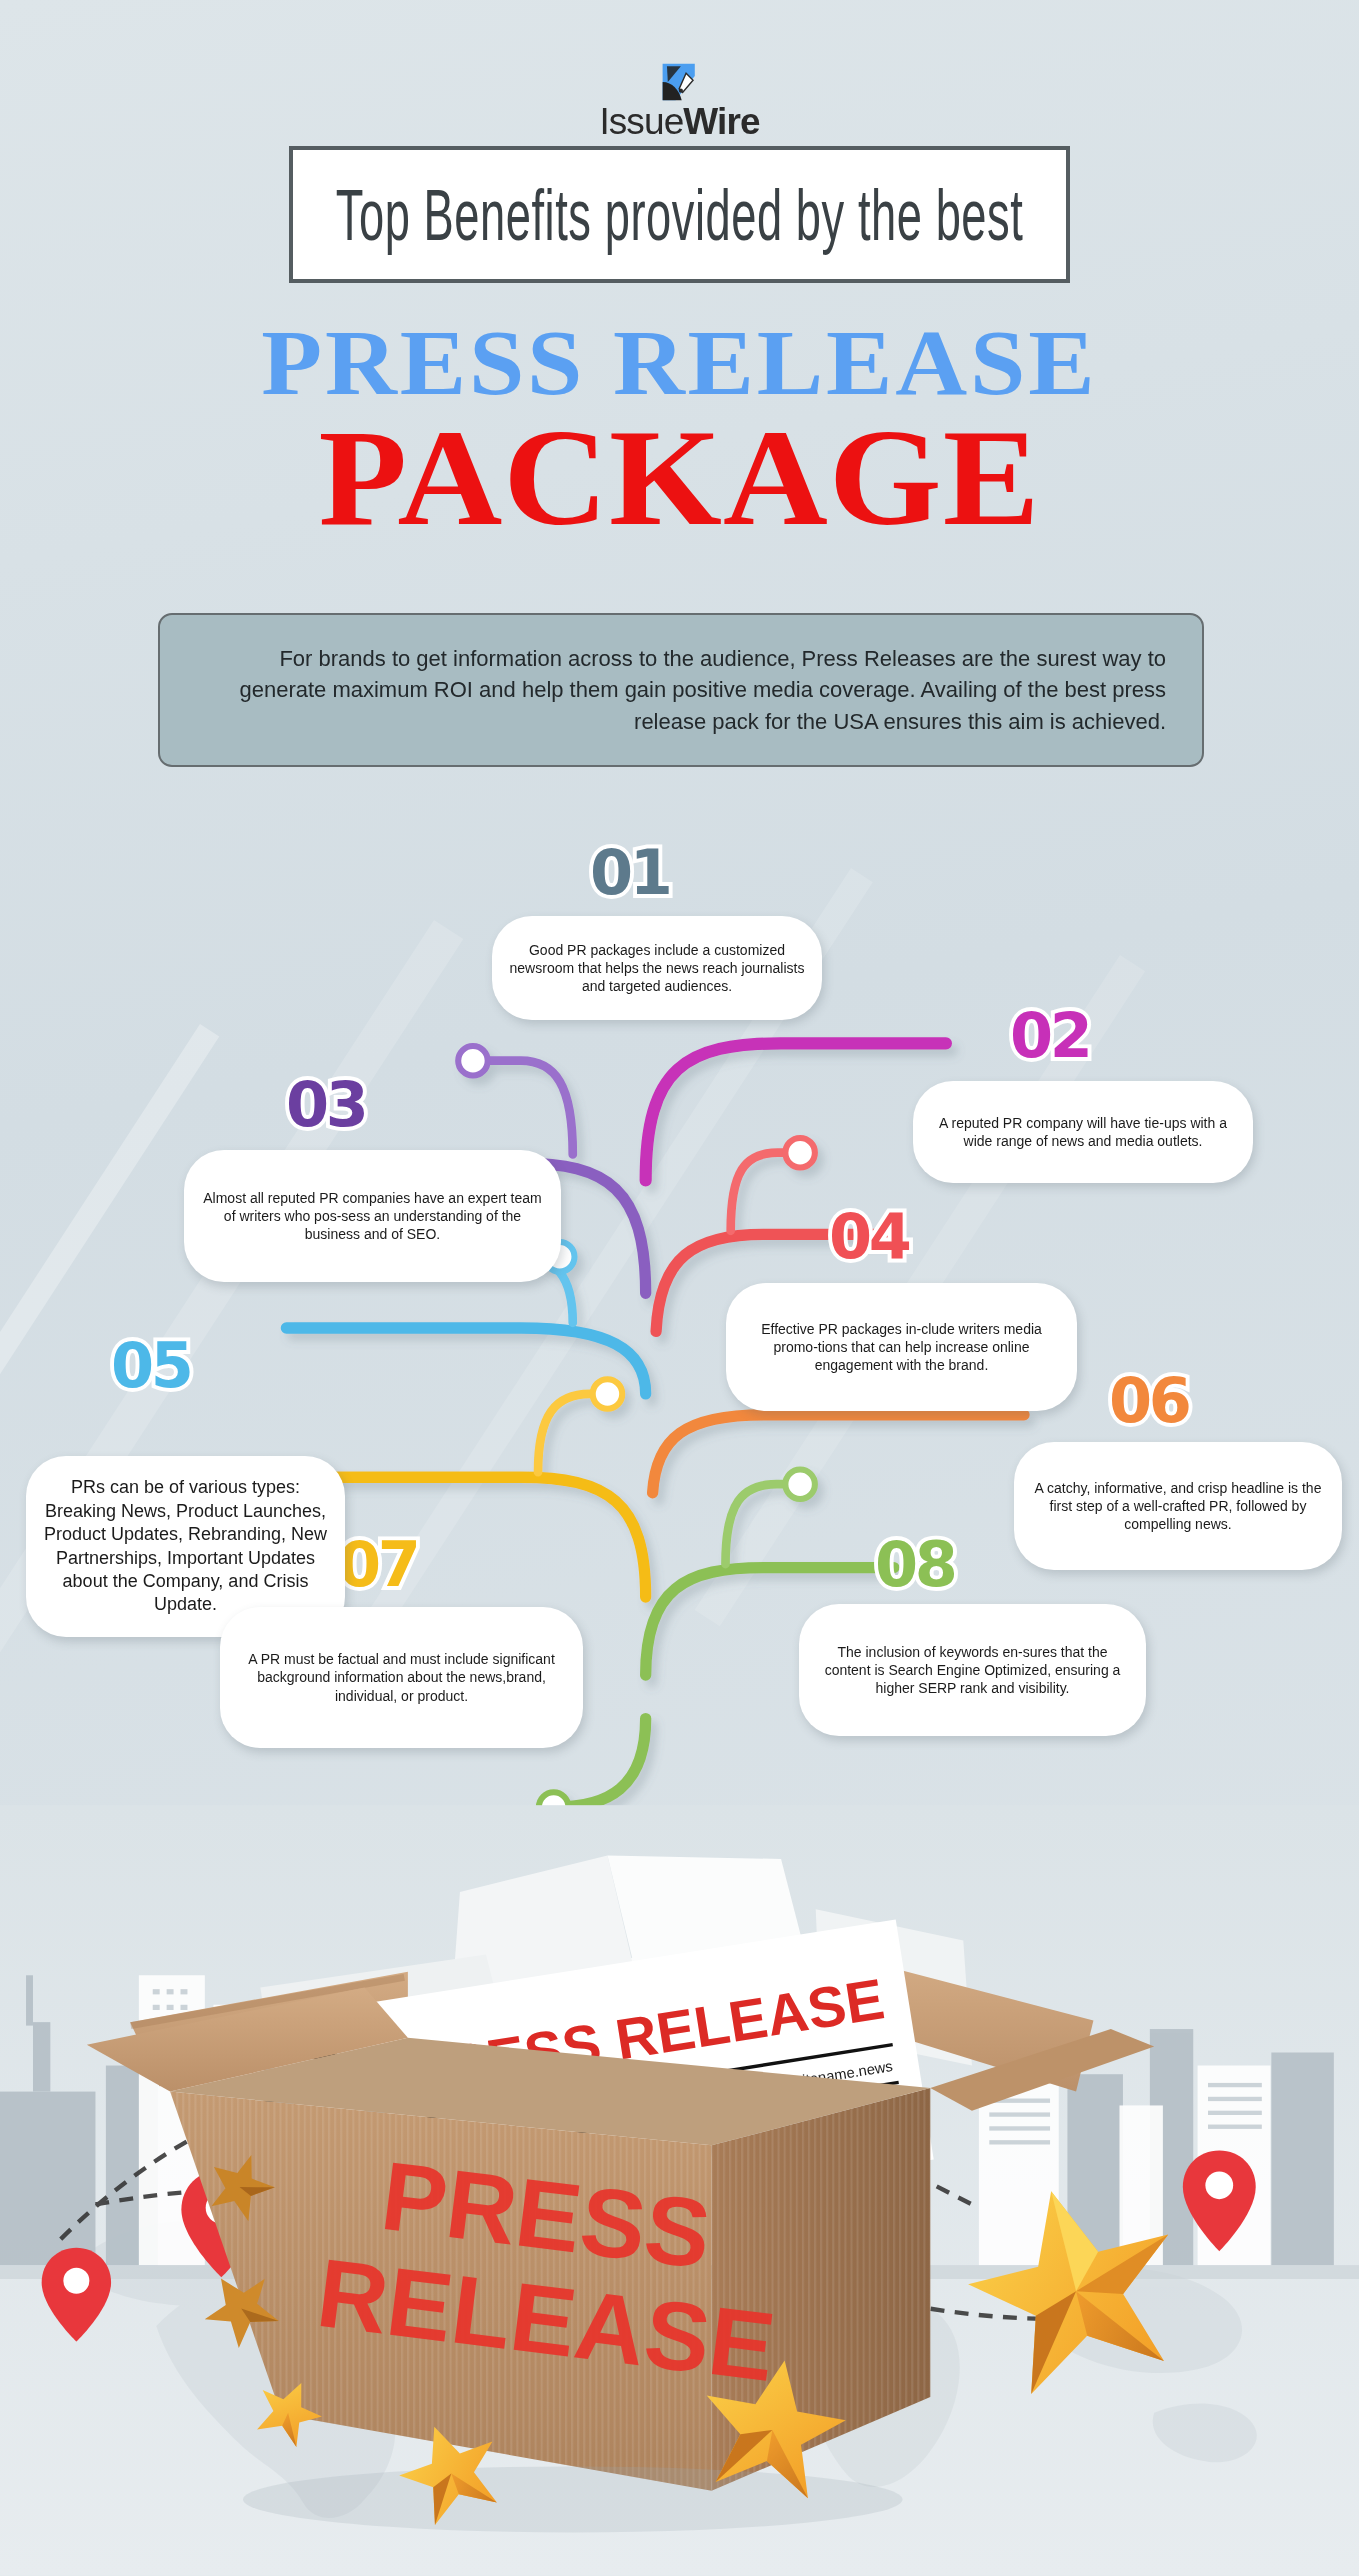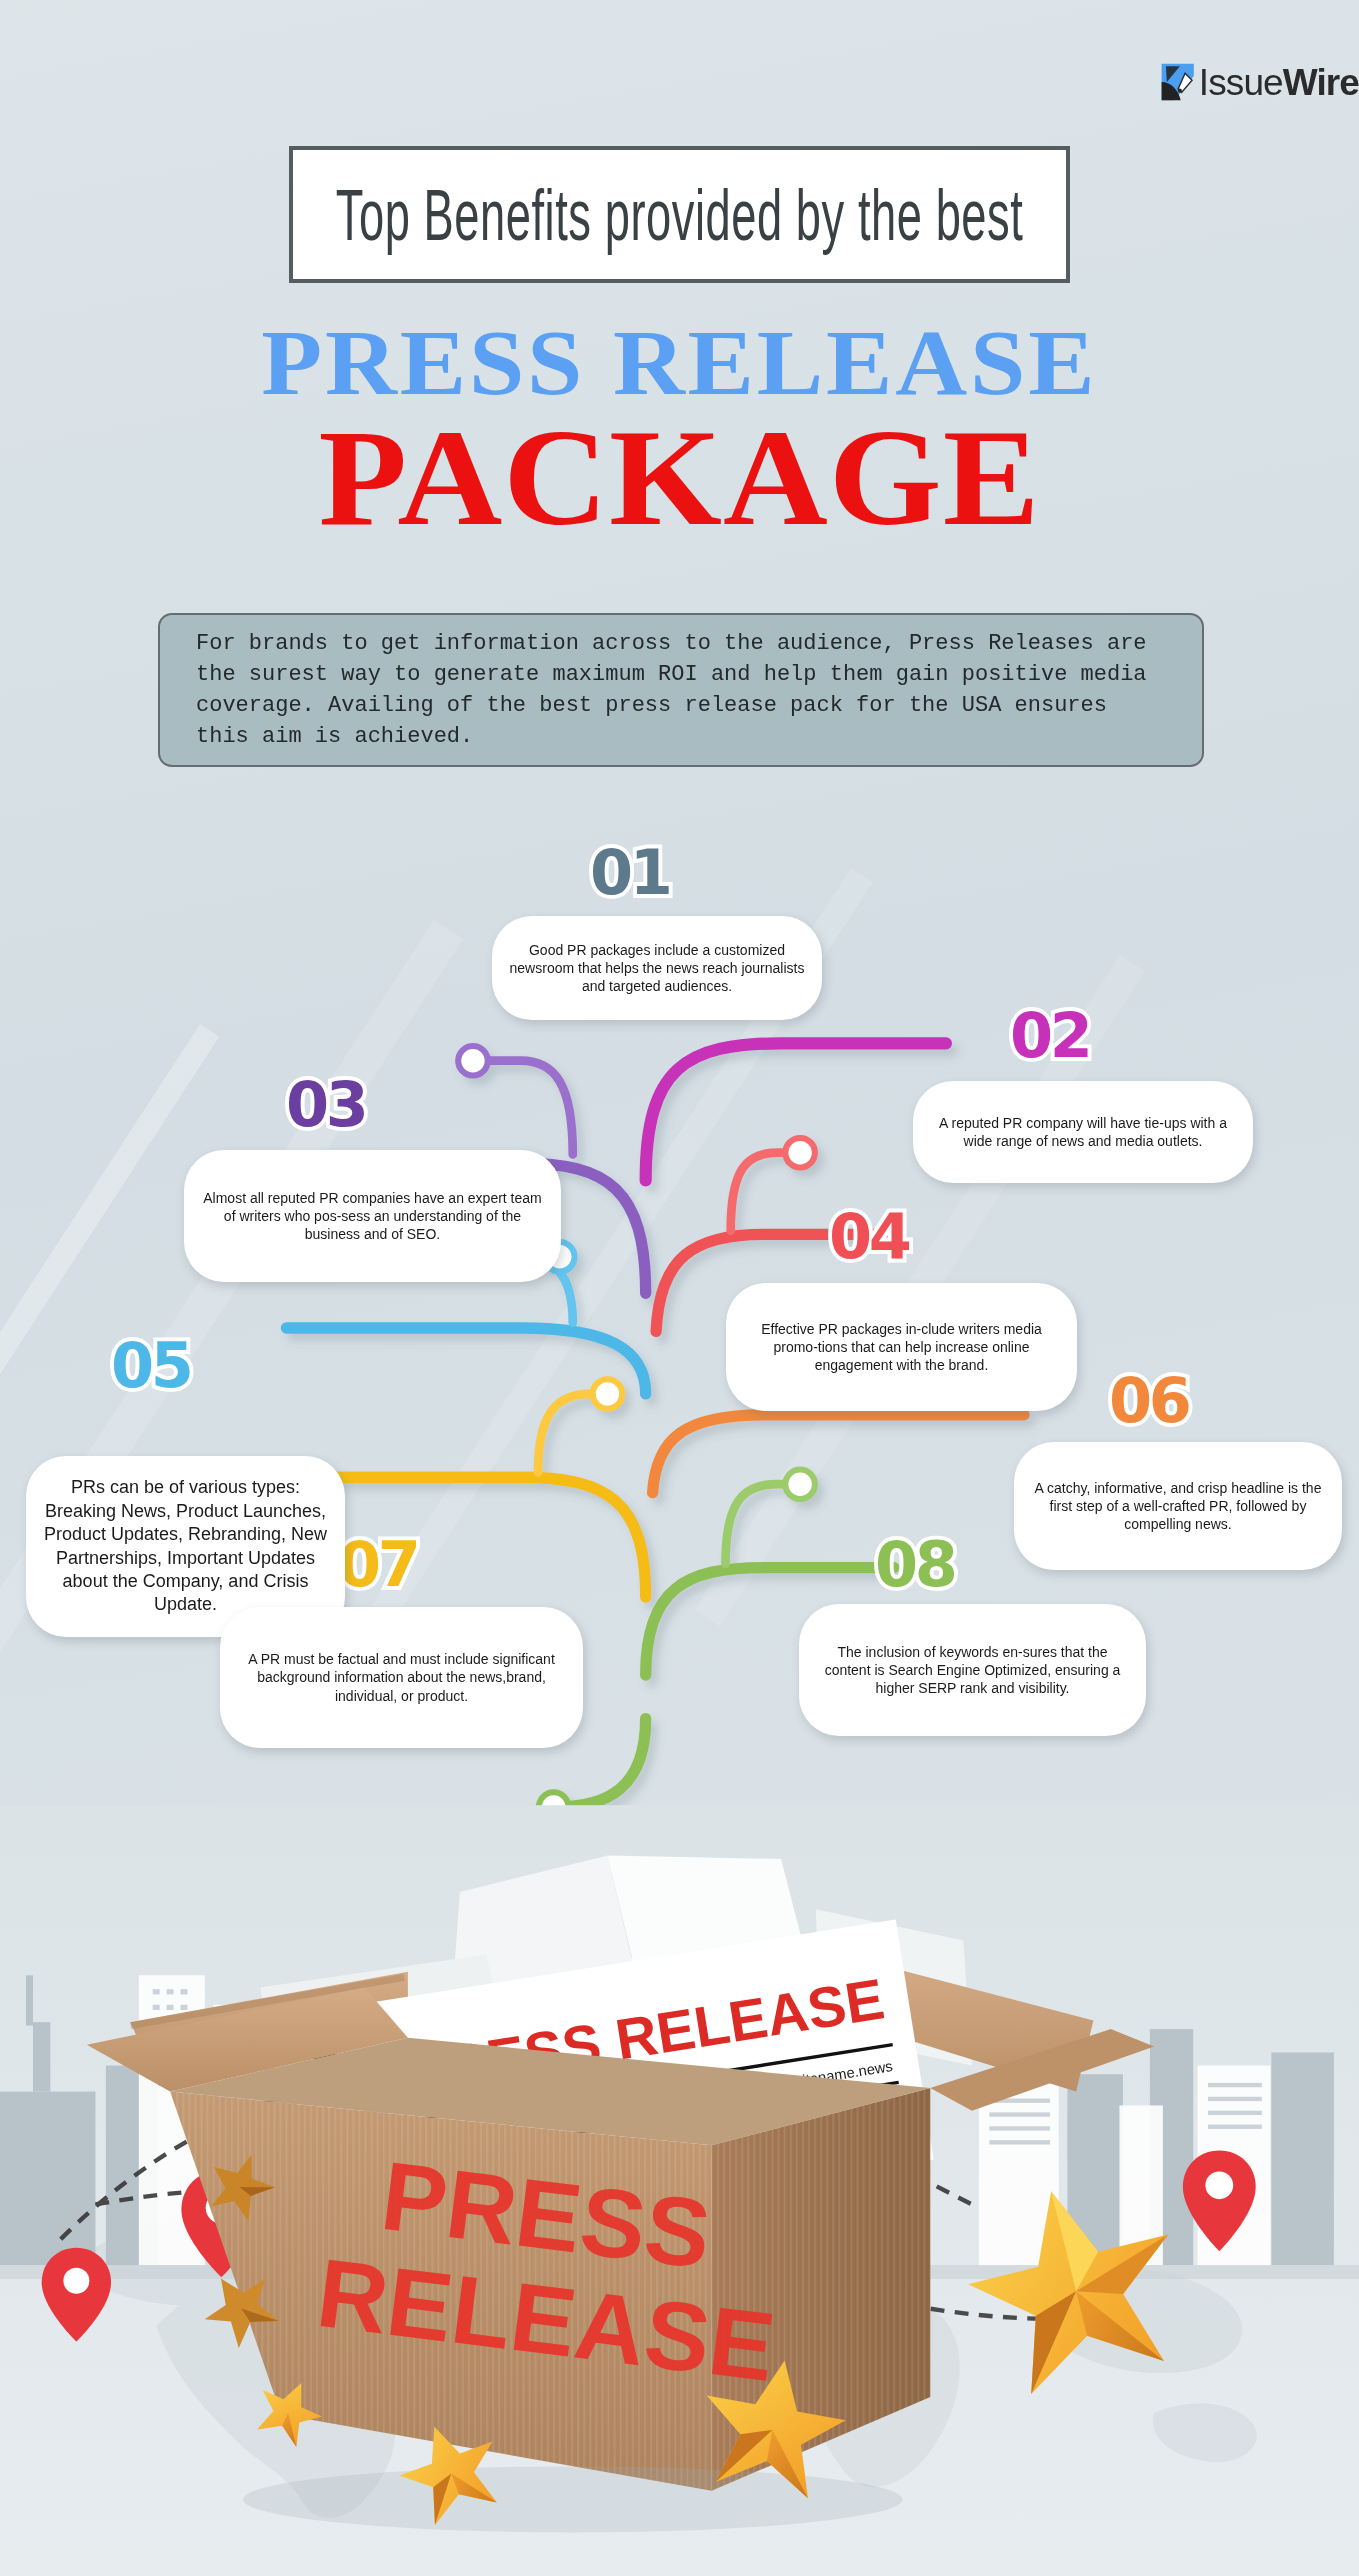--- a/index.html
+++ b/index.html
@@ -18,21 +18,21 @@
   
   .streak {
     position:absolute; background:rgba(255,255,255,0.30);
     transform:rotate(33deg); transform-origin:top left;
     pointer-events:none;
   }
 
   
   #logo-wrap {
     position:absolute; top:61px; left:0; width:100%;
-    display:flex; align-items:center; justify-content:flex-end; gap:0;
+    display:flex; align-items:center; justify-content:space-between; gap:0;flex-direction:column;
   }
   #logo-mark { width:40px; height:42px; }
   #logo-text { font-size:37px; letter-spacing:-0.9px; color:#2b2b2b; line-height:1; }
   #logo-text .light { font-weight:400; }
   #logo-text .bold { font-weight:700; }
 
   #title-box {
     position:absolute; top:146px; left:289px; width:781px; height:137px;
     background:#ffffff; border:4.3px solid #555d61;
     display:flex; align-items:center; justify-content:center;
@@ -52,22 +52,22 @@
   #head-blue { top:315px; font-size:94px; letter-spacing:2.6px; }
   #head-red  { top:410px; font-size:137px; letter-spacing:0.9px; }
   #head-blue span, #head-red span { display:inline-block; transform:scaleX(1.06); }
 
   #intro-box {
     position:absolute; top:613px; left:158px; width:1046px; height:154px;
     background:#a8bcc2; border:2.6px solid #666d70; border-radius:14px;
     display:flex; align-items:center; justify-content:center; padding:0 36px;
   }
   #intro-box p {
-    font-family:Liberation Mono, monospace;
-    font-size:22px; line-height:1.42; color:#23292c; text-align:left;
+    font-family:Liberation Sans, sans-serif;
+    font-size:22px; line-height:1.42; color:#23292c; text-align:right;
   }
 
   
   #tree { position:absolute; top:807px; left:0; width:1359px; height:1042px; }
 
   
   .item { position:absolute; }
   .num {
     position:absolute; font-family:"DejaVu Sans", sans-serif; font-weight:900;
     font-size:62px; line-height:1; letter-spacing:-3.5px;

